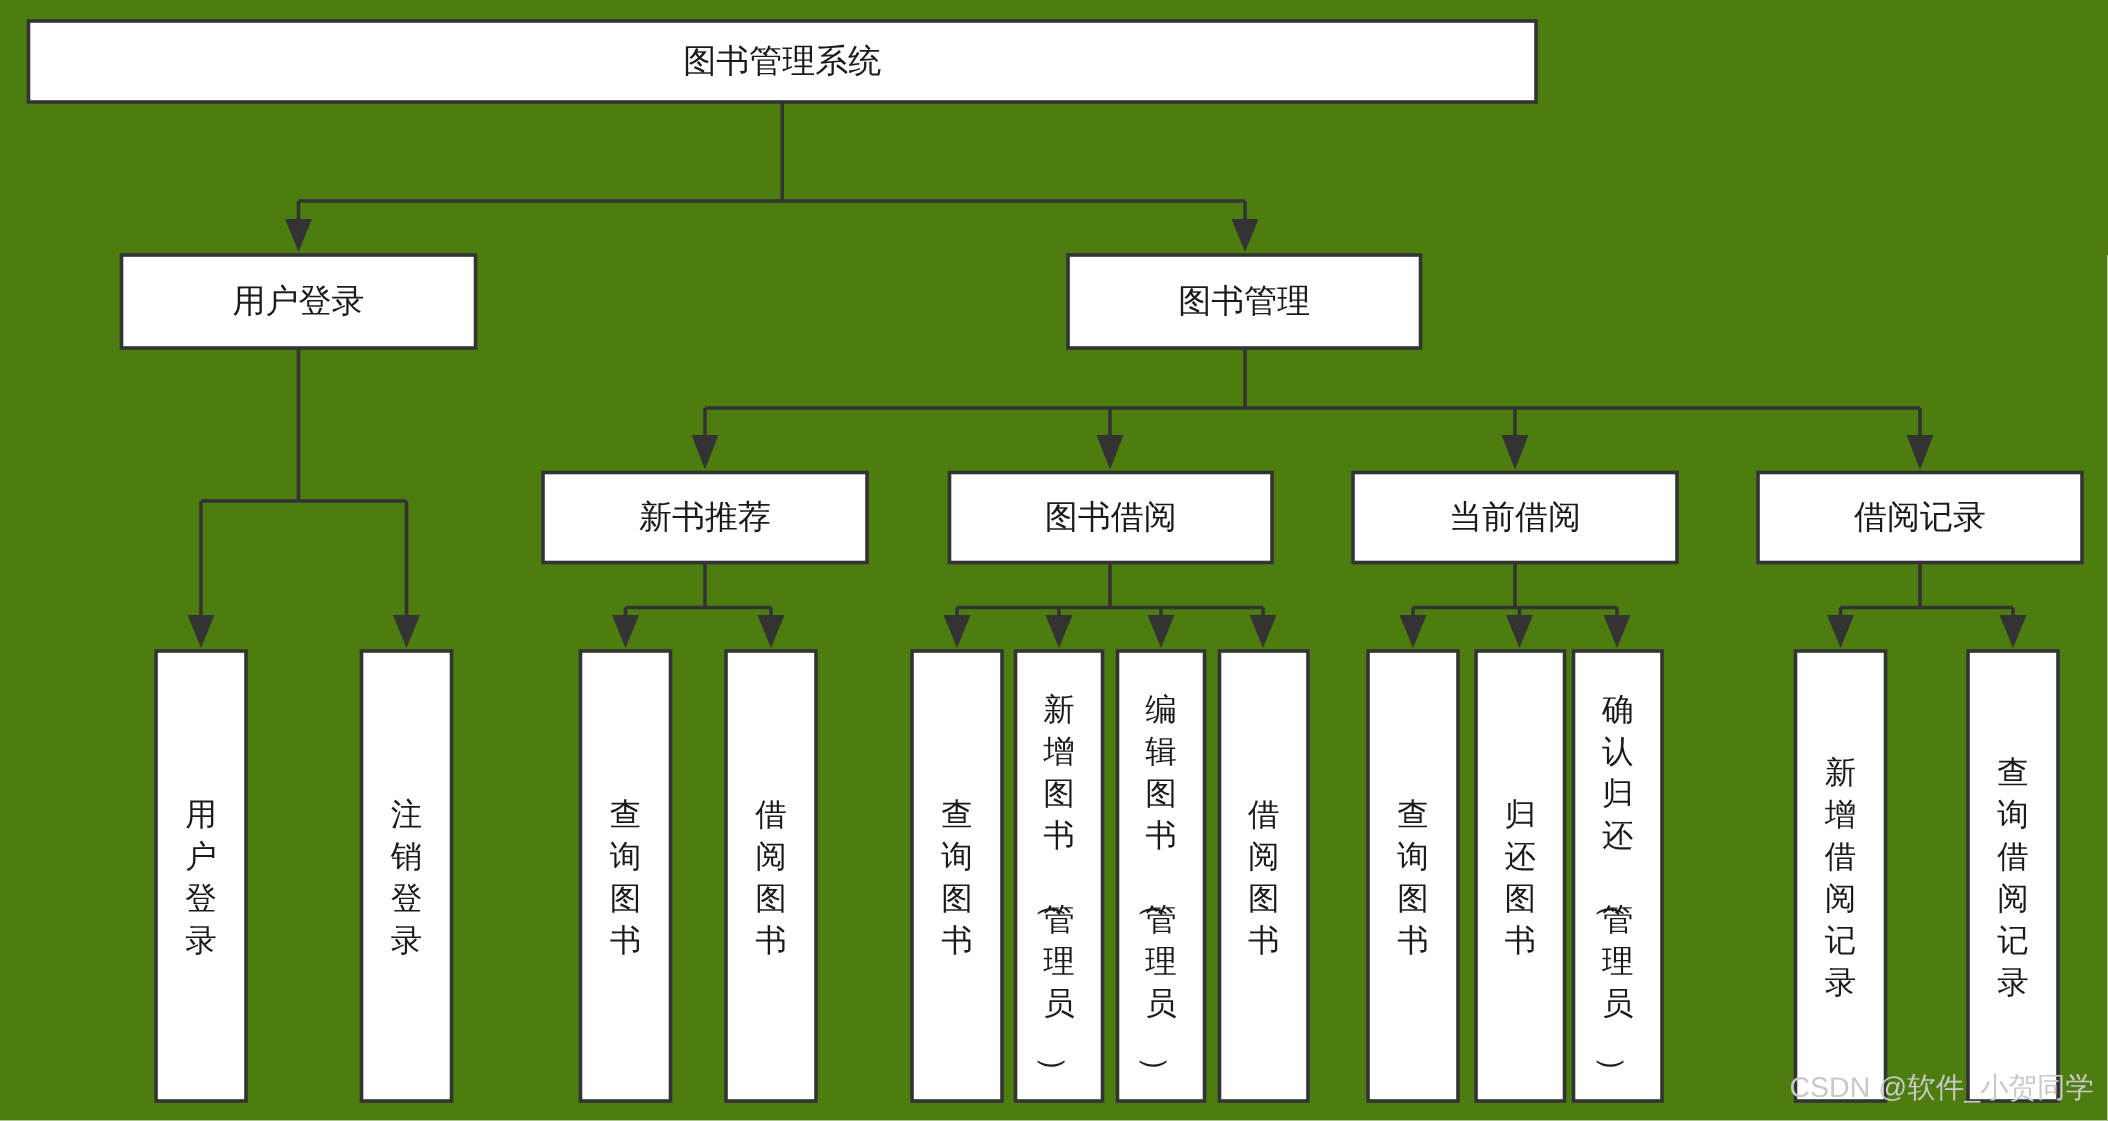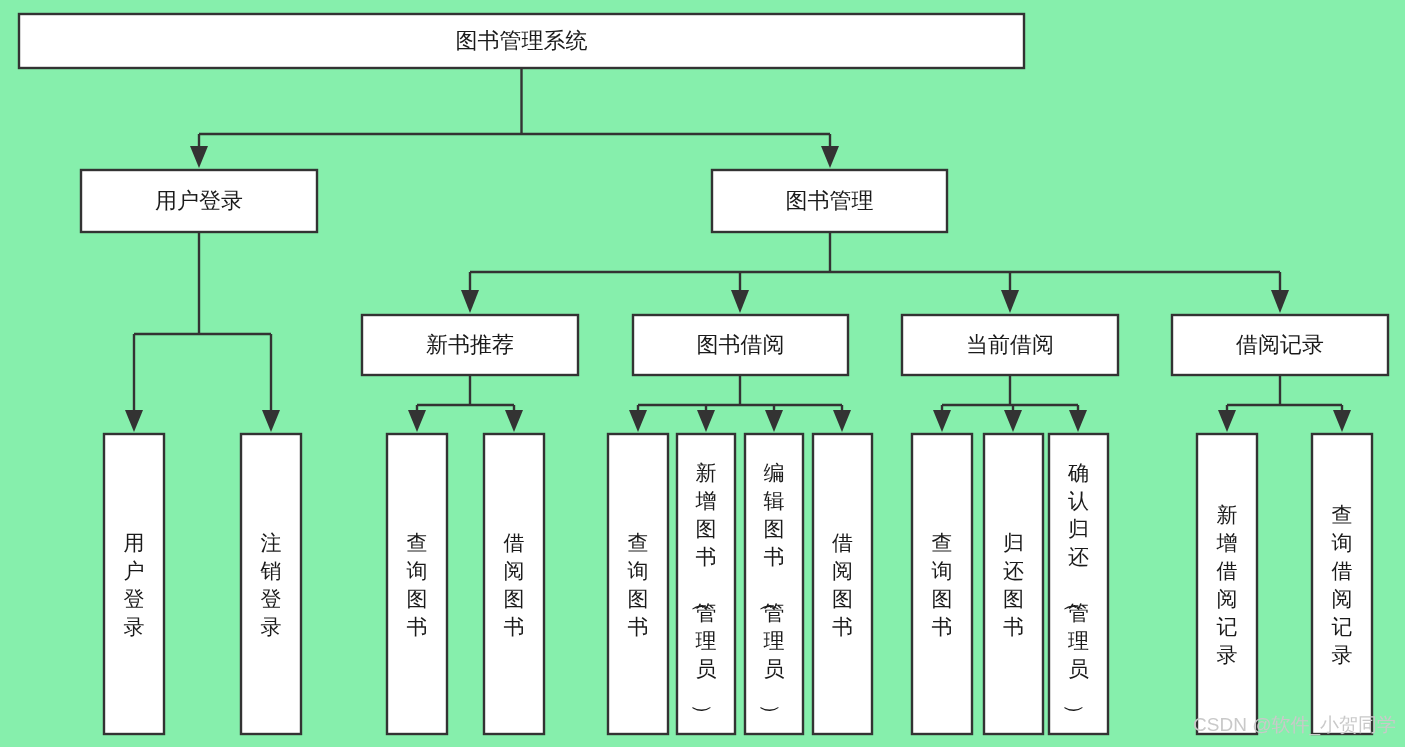--- a/index.html
+++ b/index.html
@@ -8,21 +8,21 @@
     padding: 0;
     background: #ffffff;
   }
   body {
     font-family: "Liberation Sans", "DejaVu Sans", sans-serif;
   }
   #diagram-root {
     position: relative;
     width: 1405px;
     height: 747px;
-    background: #86efac;
+    background: #4d7c0f;
     overflow: hidden;
   }
   svg#flowchart {
     position: absolute;
     top: 0;
     left: 0;
     width: 1405px;
     height: 747px;
     display: block;
   }

